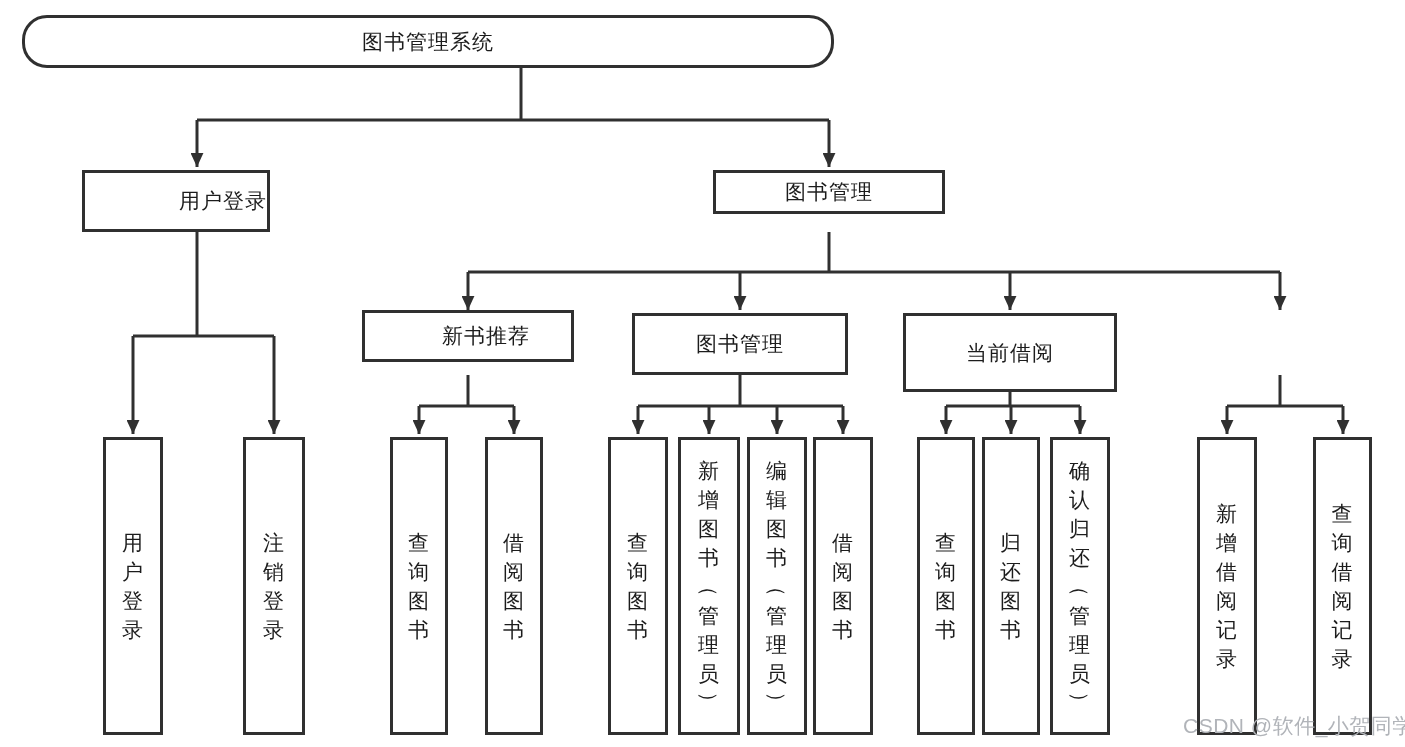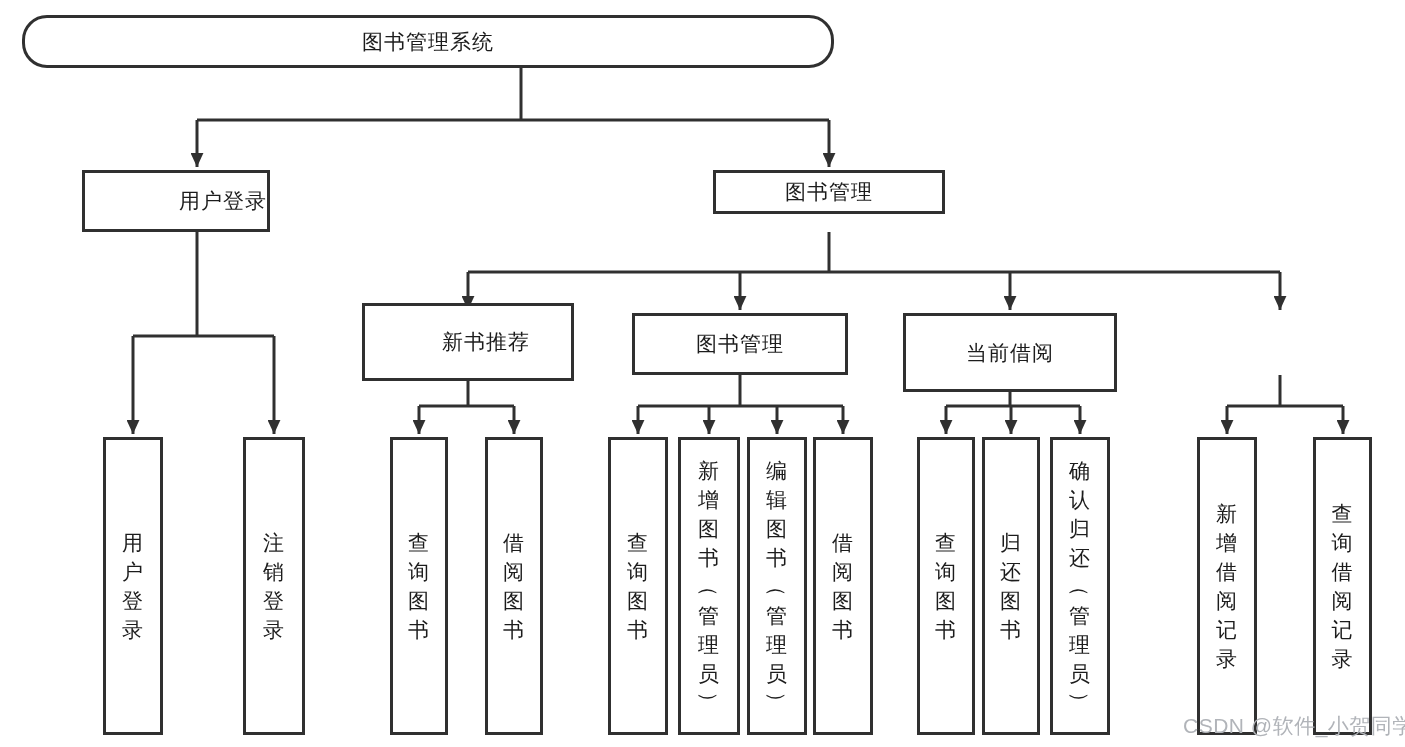--- a/index.html
+++ b/index.html
@@ -117,21 +117,21 @@
     <span>图书管理系统</span>
   </div>
 
   <div class="box hbox" style="left:82px; top:170px; width:188px; height:62px;justify-content:flex-end;">
     <span>用户登录</span>
   </div>
   <div class="box hbox" style="left:713px; top:170px; width:232px; height:44px;">
     <span>图书管理</span>
   </div>
 
-  <div class="box hbox" style="left:362px; top:303px; width:212px; height:78px;padding-left:36px;">
+  <div class="box hbox" style="left:362px; top:310px; width:212px; height:52px;padding-left:36px;">
     <span>新书推荐</span>
   </div>
   <div class="box hbox" style="left:632px; top:313px; width:216px; height:62px;">
     <span>图书管理</span>
   </div>
   <div class="box hbox" style="left:903px; top:313px; width:214px; height:79px;">
     <span>当前借阅</span>
   </div>
 
   <div class="box vbox" style="left:103px; top:437px; width:60px; height:298px;">

